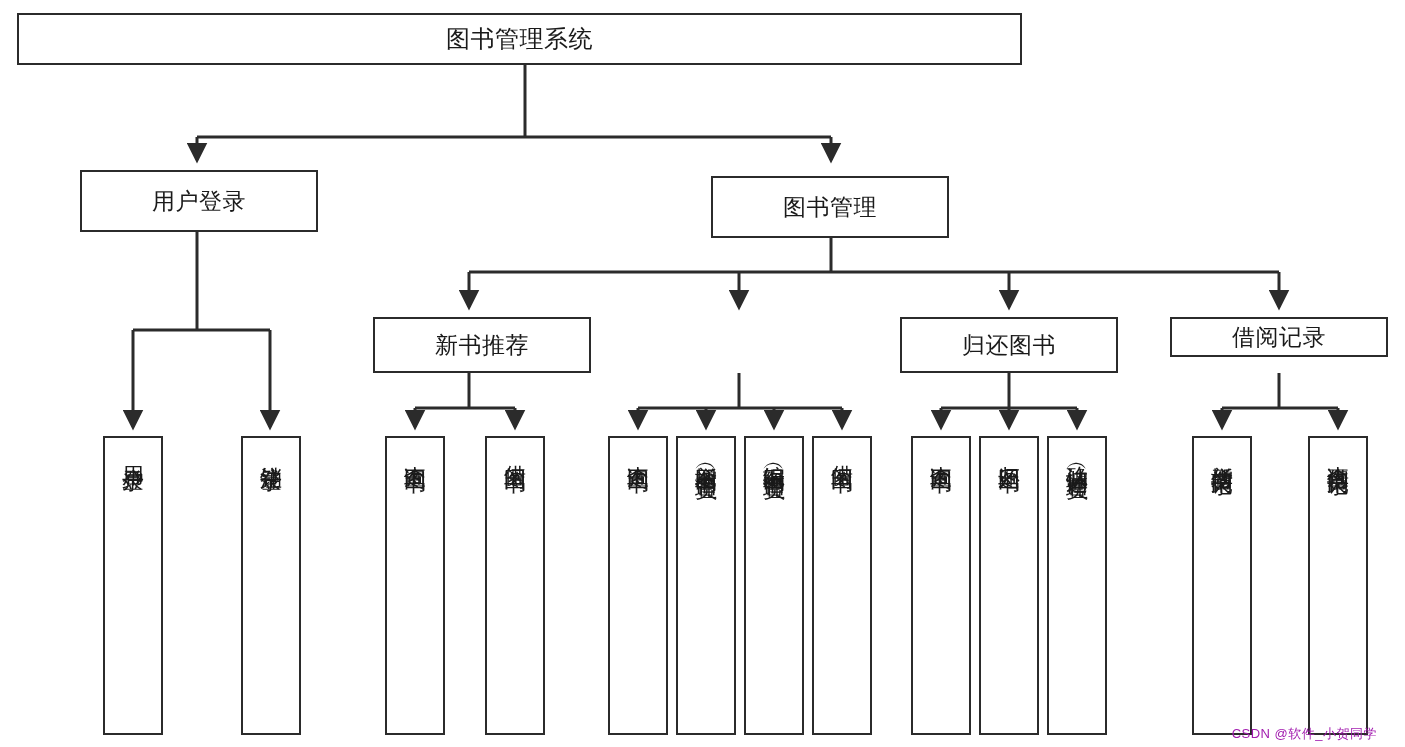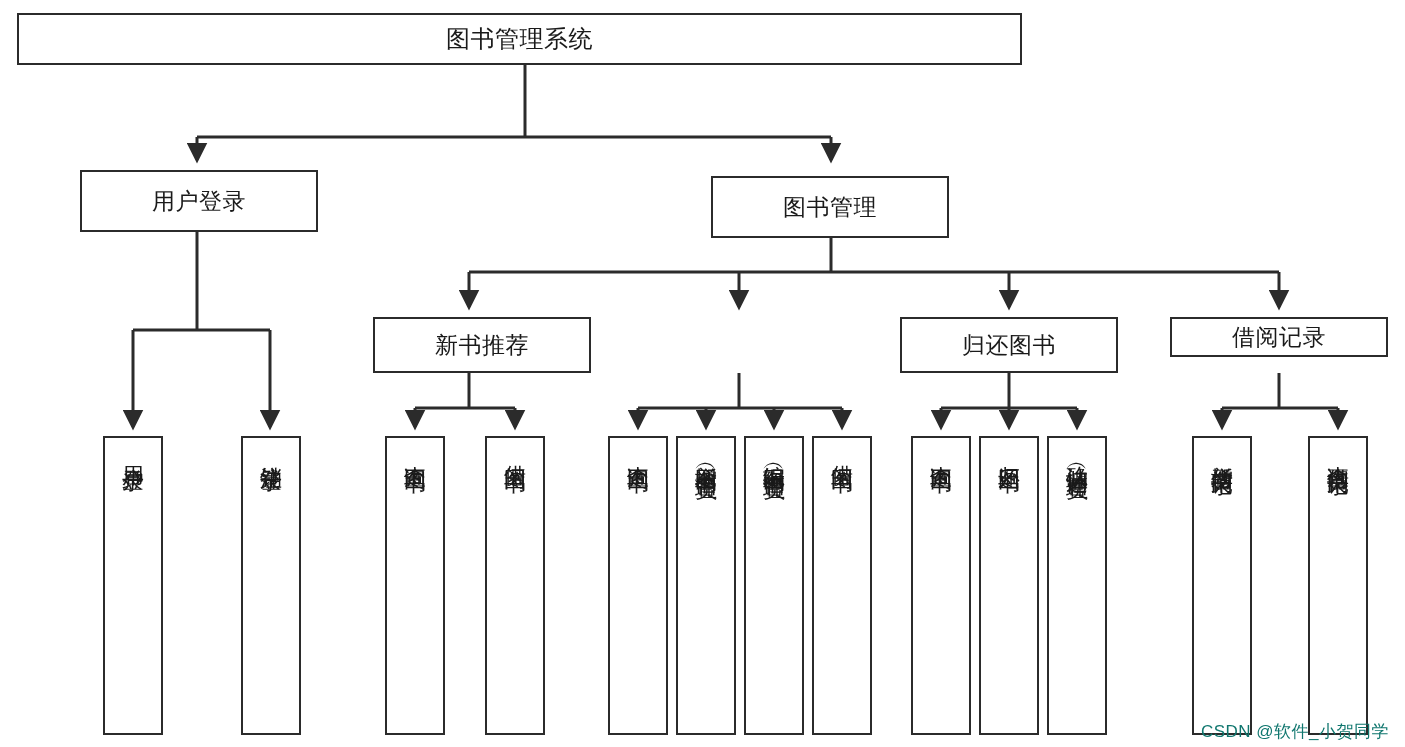--- a/index.html
+++ b/index.html
@@ -58,24 +58,24 @@
     white-space: normal;
     max-height: 100%;
   }
   .node-vertical {
     align-items: flex-start;
     justify-content: center;
     padding-top: 10px;
   }
   .watermark {
     position: absolute;
-    right: 16px;
+    right: 28px;
     bottom: 4px;
-    font-size: 17px;
-    color: #0f766e;
+    font-size: 13px;
+    color: #a21caf;
     letter-spacing: 0.5px;
     white-space: nowrap;
     user-select: none;
   }
 </style>
 </head>
 <body>
 
 <div id="diagram-canvas">
 

